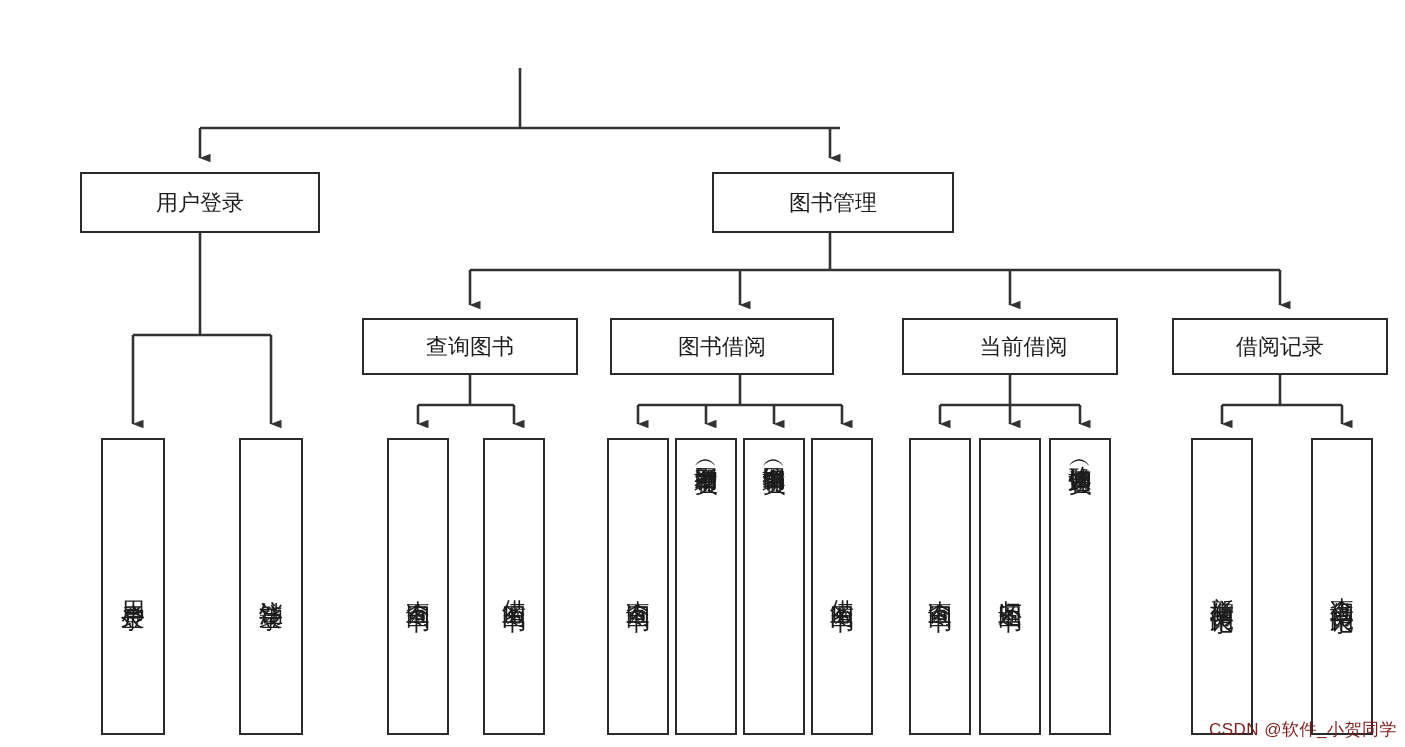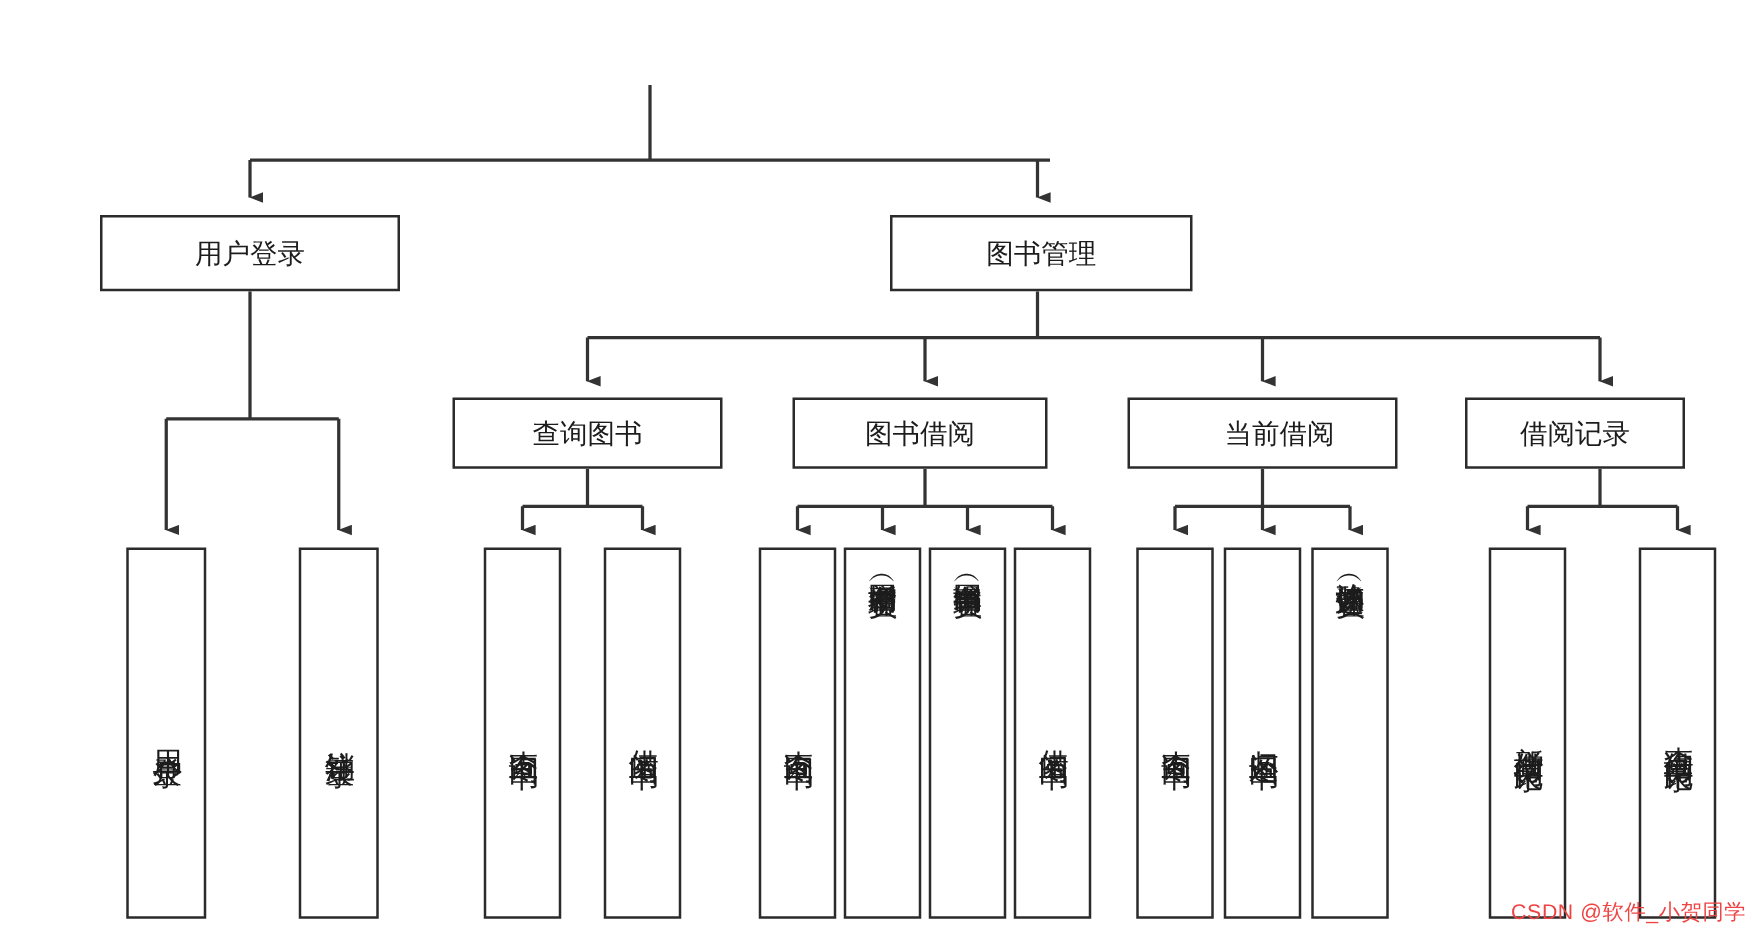--- a/index.html
+++ b/index.html
@@ -62,21 +62,21 @@
   }
   .level-leaf.centerish {
     align-items: center;
     padding-top: 0;
   }
   #watermark {
     position: absolute;
     right: 8px;
     bottom: 6px;
     font-size: 17px;
-    color: #ef4444;
+    color: #7f1d1d;
     font-family: "Liberation Sans", "DejaVu Sans", sans-serif;
     letter-spacing: 0.5px;
     pointer-events: none;
     user-select: none;
   }
 </style>
 </head>
 <body>
 
 <div id="stage">
@@ -135,27 +135,27 @@
   <div class="node-box level-2" style="left:80px; top:172px; width:240px; height:61px;">
     <span class="node-label">用户登录</span>
   </div>
   <div class="node-box level-2" style="left:712px; top:172px; width:242px; height:61px;">
     <span class="node-label">图书管理</span>
   </div>
 
   <div class="node-box level-3" style="left:362px; top:318px; width:216px; height:57px;">
     <span class="node-label">查询图书</span>
   </div>
-  <div class="node-box level-3" style="left:634px; top:318px; width:204px; height:57px;">
+  <div class="node-box level-3" style="left:610px; top:318px; width:224px; height:57px;">
     <span class="node-label">图书借阅</span>
   </div>
   <div class="node-box level-3" style="left:902px; top:318px; width:216px; height:57px;padding-left:27px;">
     <span class="node-label">当前借阅</span>
   </div>
-  <div class="node-box level-3" style="left:1172px; top:318px; width:176px; height:57px;">
+  <div class="node-box level-3" style="left:1172px; top:318px; width:216px; height:57px;">
     <span class="node-label">借阅记录</span>
   </div>
 
   <div class="node-box level-leaf centerish" style="left:101px; top:438px; width:64px; height:297px;">
     <span class="node-label">用户登录</span>
   </div>
   <div class="node-box level-leaf centerish" style="left:239px; top:438px; width:64px; height:297px;">
     <span class="node-label">注销登录</span>
   </div>
 

